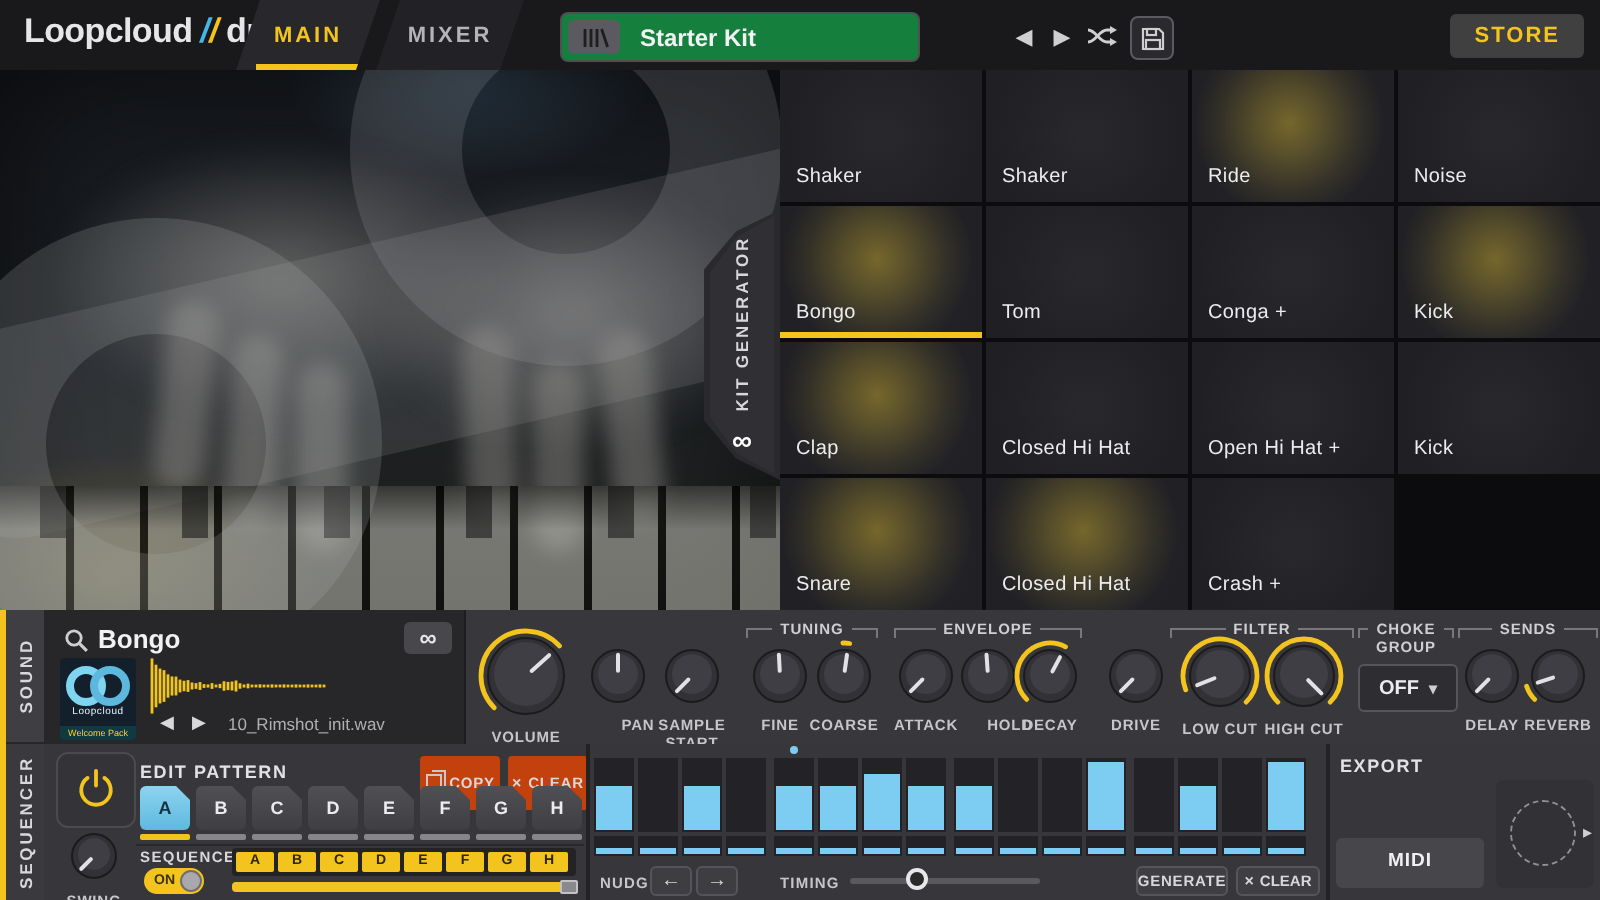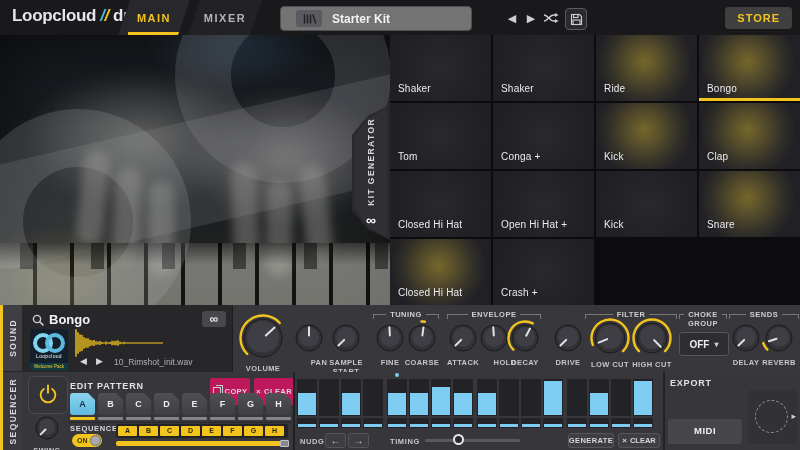--- a/index.html
+++ b/index.html
@@ -12,21 +12,21 @@
   #logo{position:absolute;left:12px;top:6px;font-size:17px;font-weight:bold;letter-spacing:-0.3px;}
   #logo .slash{font-style:italic;font-weight:bold;}
   #logo .s1{color:#45b7e6;margin-left:4px;}
   #logo .s2{color:var(--accent,#f2c41d);margin-right:4px;}
   .top-tab{position:absolute;top:0;height:35px;display:flex;align-items:center;justify-content:center;
            font-size:11px;font-weight:bold;letter-spacing:1.5px;
            clip-path:polygon(12px 0,100% 0,calc(100% - 12px) 100%,0 100%);}
   #tab-main{left:118px;width:72px;background:#28282c;color:var(--accent,#f2c41d);}
   #tab-main .tab-underline{position:absolute;left:10px;right:10px;bottom:0;height:3px;background:var(--accent,#f2c41d);}
   #tab-mixer{left:188px;width:74px;background:#222226;color:#b4b4b8;}
-  #preset-box{position:absolute;left:280px;top:6px;width:178px;height:23px;border:1px solid #4e4e53;border-radius:4px;background:#737373;display:flex;align-items:center;padding-left:12px;}
+  #preset-box{position:absolute;left:280px;top:6px;width:178px;height:23px;border:1px solid #4e4e53;border-radius:4px;background:#15803d;display:flex;align-items:center;}
   #browse-btn{width:26px;height:17px;margin-left:3px;background:#5a5a60;border-radius:3px;display:flex;align-items:center;justify-content:center;}
   #preset-name{margin-left:10px;font-size:12px;font-weight:bold;color:#f2f2f4;}
   .tbtn{position:absolute;top:9px;width:18px;height:18px;display:flex;align-items:center;justify-content:center;color:#cfcfd2;font-size:11px;}
   #btn-prev{left:503px;} #btn-next{left:522px;} #btn-shuffle{left:542px;}
   #btn-save{left:565px;width:20px;height:20px;top:8px;border:1px solid #5a5a60;border-radius:4px;background:#2a2a2e;}
   #store-btn{position:absolute;right:8px;top:7px;padding:4px 11px;background:#404040;border:1px solid #3e3e43;border-radius:3px;
              color:var(--accent,#f2c41d);font-size:11px;font-weight:bold;letter-spacing:1px;}
 
   
   #photo{position:absolute;left:0;top:35px;width:390px;height:270px;overflow:hidden;
@@ -109,21 +109,21 @@
   #choke-dd{position:absolute;left:446px;top:27px;width:48px;height:22px;background:#2e2e32;border:1px solid #55555a;
             border-radius:3px;display:flex;align-items:center;justify-content:center;gap:5px;
             font-size:10px;font-weight:bold;color:#ececee;}
   #choke-dd .chev{font-size:8px;color:#cfcfd2;}
 
   
   #seq-panel{position:absolute;left:22px;top:372px;width:778px;height:78px;background:#37373b;}
   #power-btn{position:absolute;left:6px;top:4px;width:38px;height:36px;background:#333338;border:1px solid #4a4a4f;border-radius:6px;
              display:flex;align-items:center;justify-content:center;}
   #edit-pattern-label{position:absolute;left:48px;top:9px;font-size:9px;font-weight:bold;letter-spacing:0.8px;color:#e2e2e5;}
-  .mini-btn{position:absolute;top:6px;height:27px;background:#be185d;border-radius:2px;display:flex;align-items:center;
+  .mini-btn{position:absolute;top:6px;height:27px;background:#c2410c;border-radius:2px;display:flex;align-items:center;
             justify-content:center;gap:3px;font-size:7.5px;font-weight:bold;color:#d8d8db;letter-spacing:0.4px;}
   #copy-btn{left:188px;width:40px;} #pat-clear-btn{left:232px;width:40px;}
   .icon-copy{width:6px;height:7px;border:1px solid #c8c8cc;position:relative;margin-right:1px;}
   .icon-copy::before{content:"";position:absolute;left:2px;top:-3px;width:6px;height:7px;border:1px solid #c8c8cc;border-left:none;border-bottom:none;}
   .clear-x{font-size:8px;color:#d8d8db;}
   .pbtn{position:absolute;top:21px;width:25px;height:22px;background:linear-gradient(180deg,#505054,#3f3f43);
         border-radius:3px;clip-path:polygon(0 0,calc(100% - 7px) 0,100% 7px,100% 100%,0 100%);
         display:flex;align-items:center;justify-content:center;font-size:9px;font-weight:bold;color:#ececee;}
   .pbtn.active{background:linear-gradient(180deg,#8cd4f0,#5eb9de);color:#15333f;}
   .punder{position:absolute;top:45px;width:25px;height:3px;background:#85858a;border-radius:1px;}
@@ -241,20 +241,23 @@
 <div id="pad-grid">
     <div class="pad">
       <div class="pad-label">Shaker</div>
     </div>
     <div class="pad">
       <div class="pad-label">Shaker</div>
     </div>
     <div class="pad glow">
       <div class="pad-label">Ride</div>
     </div>
+    <div class="pad">
+      <div class="pad-label">Noise</div>
+    </div>
     <div class="pad glow selected">
       <div class="pad-label">Bongo</div>
     </div>
     <div class="pad">
       <div class="pad-label">Tom</div>
     </div>
     <div class="pad">
       <div class="pad-label">Conga +</div>
     </div>
     <div class="pad glow">

